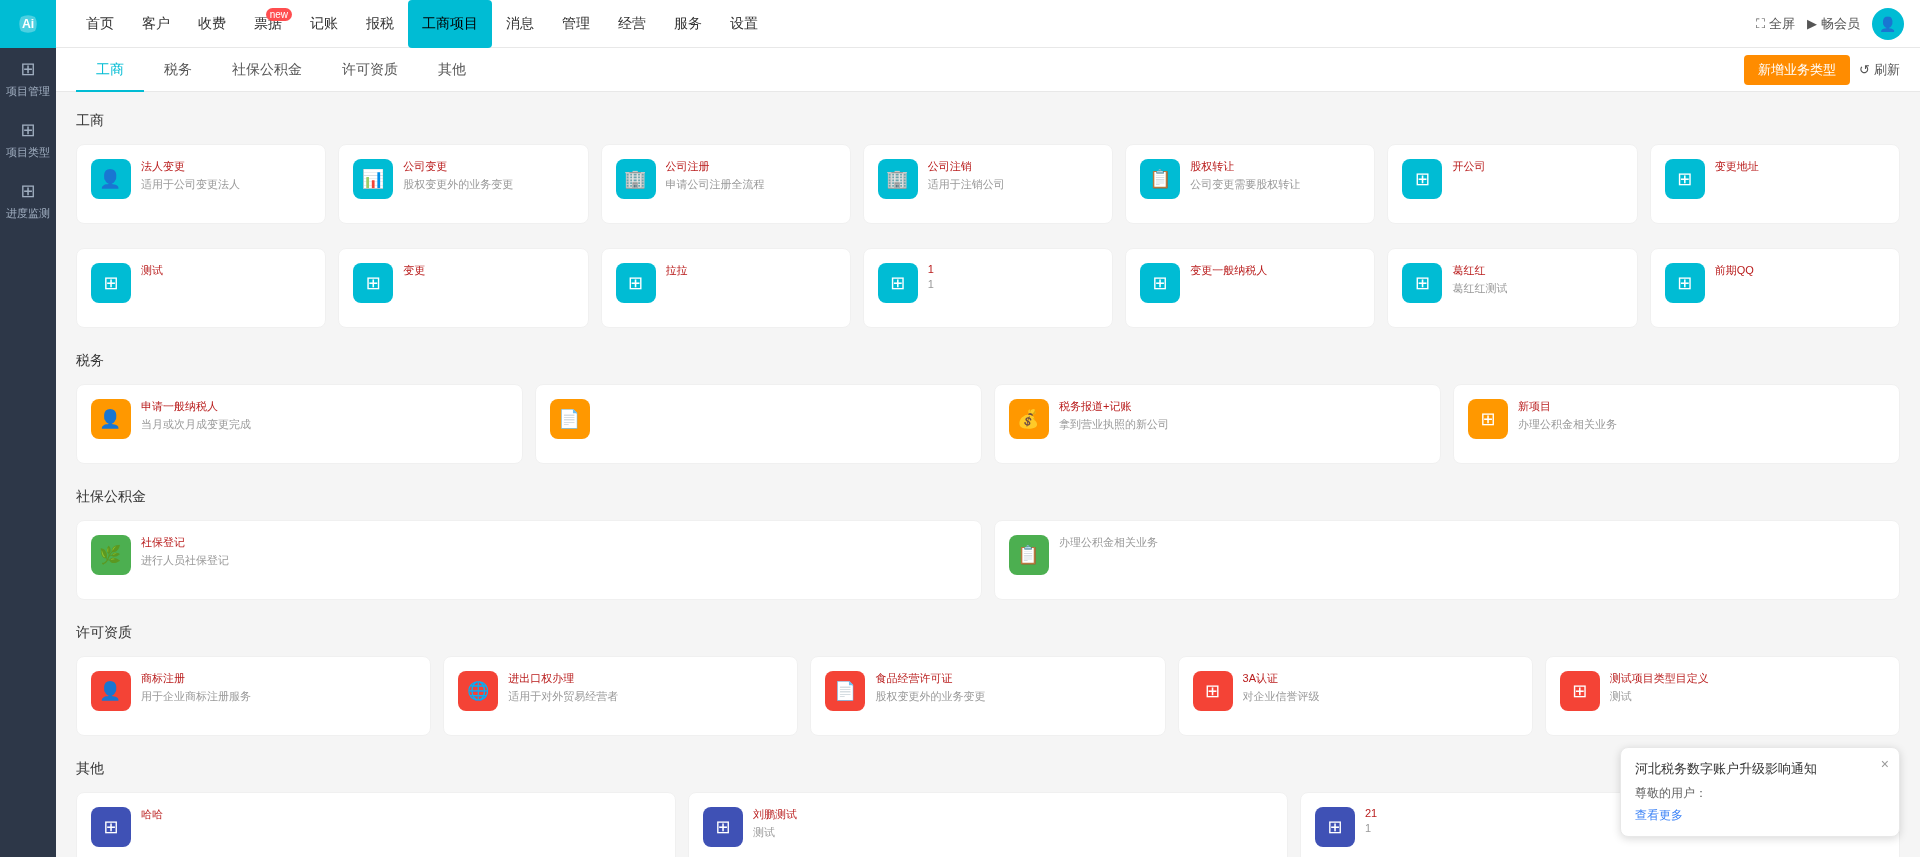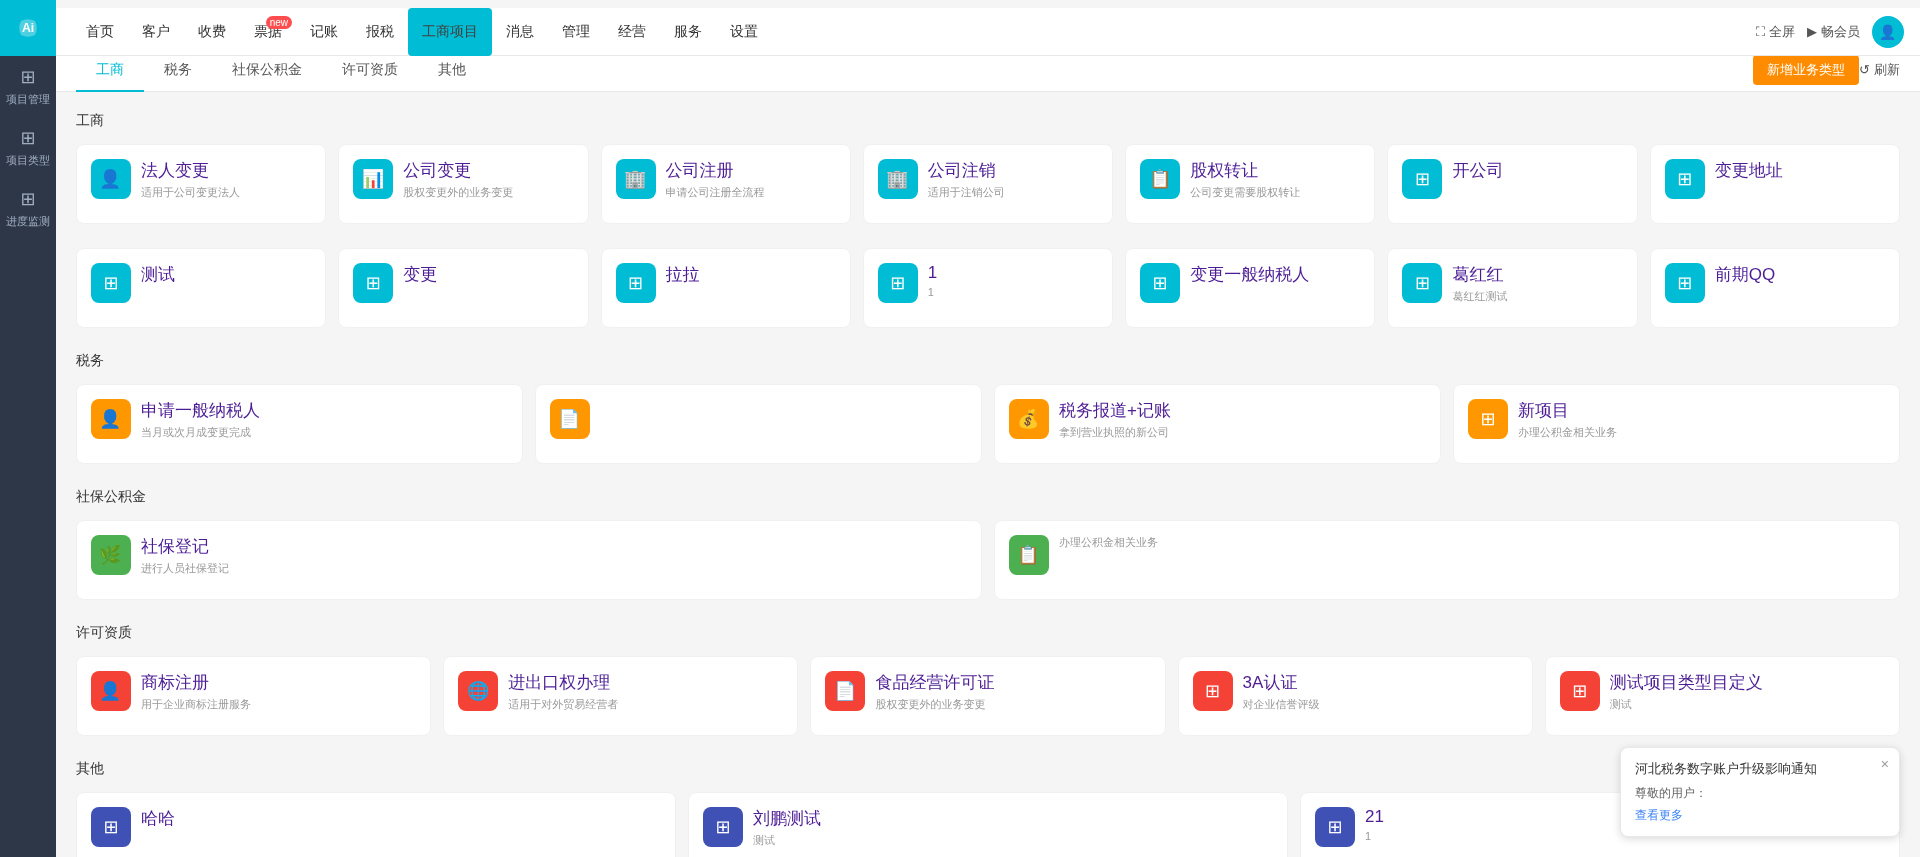--- a/index.html
+++ b/index.html
@@ -7,36 +7,36 @@
     
     
     .top-nav {
       background: #fff;
       height: 48px;
       display: flex;
       align-items: center;
       padding: 0 16px;
       border-bottom: 1px solid #e8e8e8;
       position: fixed;
-      top: 8px; left: 56px; right: 0;
+      top: 0; left: 56px; right: 0;
       z-index: 100;
     }
     .nav-item {
       padding: 0 14px;
       height: 48px;
       display: flex;
       align-items: center;
       cursor: pointer;
       color: #333;
       font-size: 14px;
       position: relative;
     }
     .nav-item.active {
       background: #00bcd4;
-      color: #404040;
+      color: #000000;
       border-radius: 4px;
     }
     .nav-badge {
       background: #ff4d4f;
       color: #fff;
       font-size: 10px;
       padding: 1px 4px;
       border-radius: 8px;
       position: absolute;
       top: 8px;
@@ -76,21 +76,21 @@
       height: 100vh;
       background: #2d3748;
       display: flex;
       flex-direction: column;
       align-items: center;
       padding-top: 0;
       z-index: 200;
     }
     .sidebar-logo {
       width: 56px;
-      height: 56px;
+      height: 48px;
       display: flex;
       align-items: center;
       justify-content: center;
       background: #00bcd4;
     }
     .sidebar-logo svg { width: 28px; height: 28px; }
     .sidebar-menu-item {
       width: 56px;
       padding: 10px 0;
       display: flex;
@@ -137,21 +137,21 @@
       position: absolute;
       bottom: 0;
       left: 0; right: 0;
       height: 2px;
       background: #00bcd4;
     }
     .tab-actions {
       margin-left: auto;
       display: flex;
       align-items: center;
-      gap: 0;
+      gap: 9px;
     }
     .btn-new-type {
       background: #ff8c00;
       color: #fff;
       border: none;
       padding: 6px 14px;
       border-radius: 4px;
       cursor: pointer;
       font-size: 13px;
     }
@@ -227,22 +227,22 @@
       border-radius: 8px;
       display: flex;
       align-items: center;
       justify-content: center;
       flex-shrink: 0;
       font-size: 18px;
       color: #fff;
     }
     .card-info { flex: 1; min-width: 0; }
     .card-title {
-      font-size: 17px;
-      color: #4c1d95;
+      font-size: 11px;
+      color: #b91c1c;
       font-weight: 500;
       margin-bottom: 3px;
       white-space: nowrap;
       overflow: hidden;
       text-overflow: ellipsis;
     }
     .card-desc {
       font-size: 11px;
       color: #999;
       white-space: nowrap;

